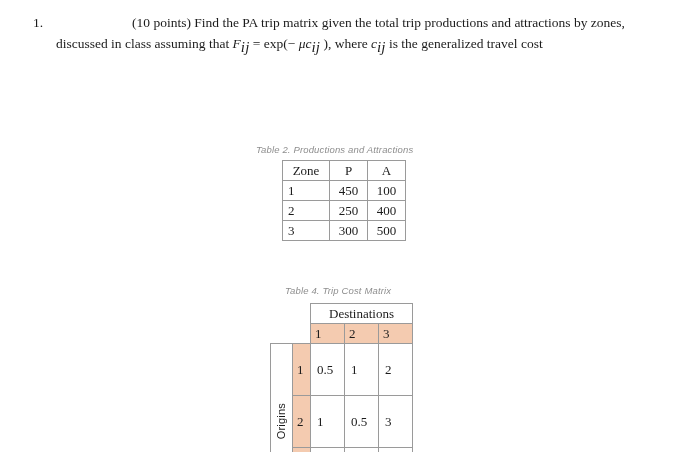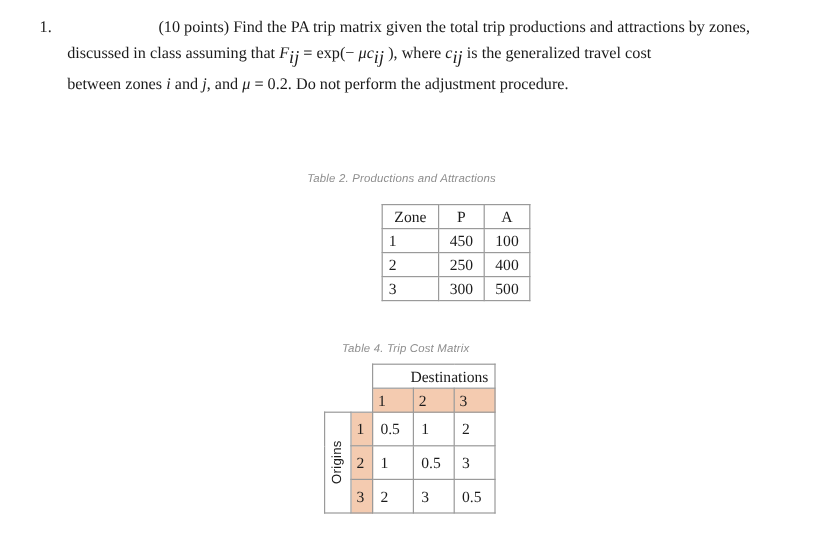--- a/index.html
+++ b/index.html
@@ -74,25 +74,24 @@
     letter-spacing: 0.15px;
     white-space: nowrap;
   }
   #caption-1 { left: 256px; top: 144px; }
   #caption-2 { left: 285px; top: 285px; }
 
   
   #table-1 {
     position: absolute;
     left: 282px;
-    top: 170px;
+    top: 160px;
     border-collapse: collapse;
     font-size: 13px;
     background: #ffffff;
-    margin-left: 36px;
   }
   #table-1 td, #table-1 th {
     border: 1px solid #9a9a9a;
     height: 19px;
     padding: 0 5px;
     font-weight: normal;
     box-sizing: border-box;
     line-height: 19px;
   }
   #table-1 .c-zone { width: 47px; text-align: left; }
@@ -144,51 +143,50 @@
     transform: rotate(180deg);
     font-family: "Liberation Sans", "DejaVu Sans", sans-serif;
     font-size: 11px;
     line-height: 1;
     letter-spacing: 0.2px;
     color: #1b1b1b;
     white-space: nowrap;
     margin: 0 auto;
   }
   #table-2 td.dest-head {
-    text-align: right;
+    text-align: center;
     padding: 0 5px;
     margin-left: 12px;
   }
   #table-2 td.idx {
     background: #f4cbb0;
     width: 18px;
     text-align: left;
     padding: 0 4px;
   }
   #table-2 td.val {
     width: 34px;
     text-align: left;
-    padding: 4px 6px;
+    padding: 16px 6px;
   }
 </style>
 </head>
 <body>
 
 <div class="question">
   <div class="q-number">1.</div>
   <div class="q-body">
 
     <span class="q-line just">
       <span>(10 points) Find the PA trip matrix given the total trip productions and attractions by zones,</span>
     </span>
 
 
     <span class="q-line"><span>discussed in class assuming that </span><i class="mathvar">F</i><span class="sub">ij</span><span> = exp(− </span><span class="mu">μ</span><i class="mathvar">c</i><span class="sub">ij</span><span> ), where </span><i class="mathvar">c</i><span class="sub">ij</span><span> is the generalized travel cost</span></span>
 
-    <span class="q-line"><span>between zones </span><i class="mathvar">i</i><span> and </span><i class="mathvar">j</i><span>, and </span><span class="mu">μ</span><span> = 0.2. Do not perform the adjustment procedure.</span></span>
 
   </div>
 </div>
 
 <div class="caption" id="caption-1">Table 2. Productions and Attractions</div>
 
 <table id="table-1">
   <thead>
     <tr>
       <td class="c-zone">Zone</td>

